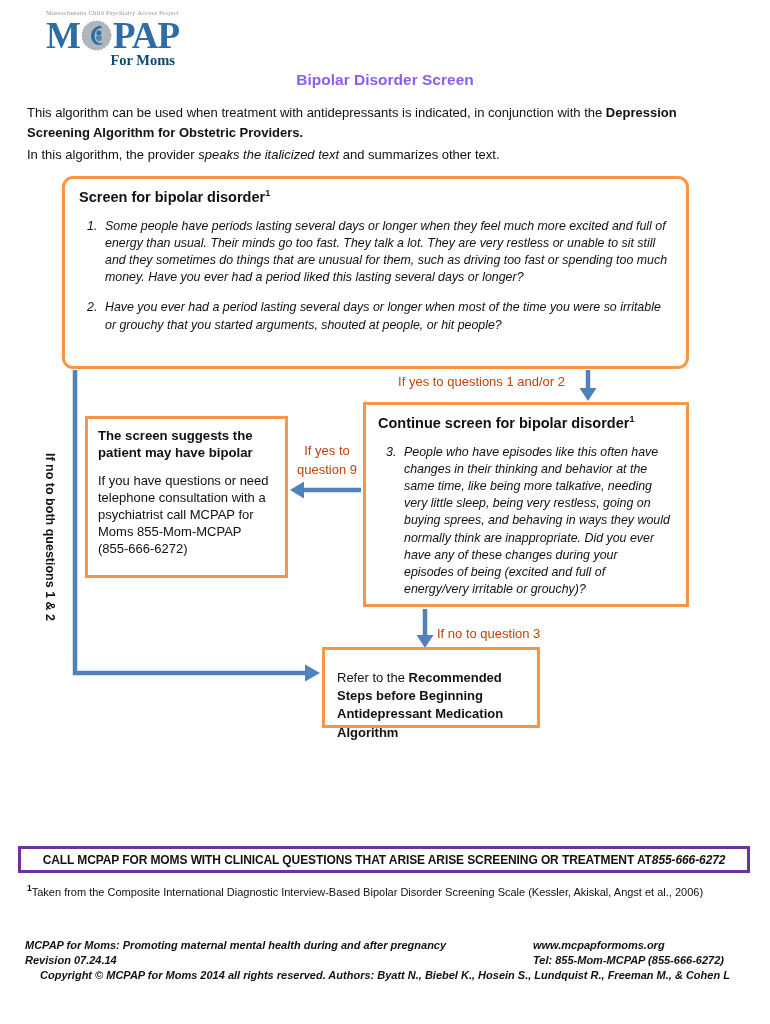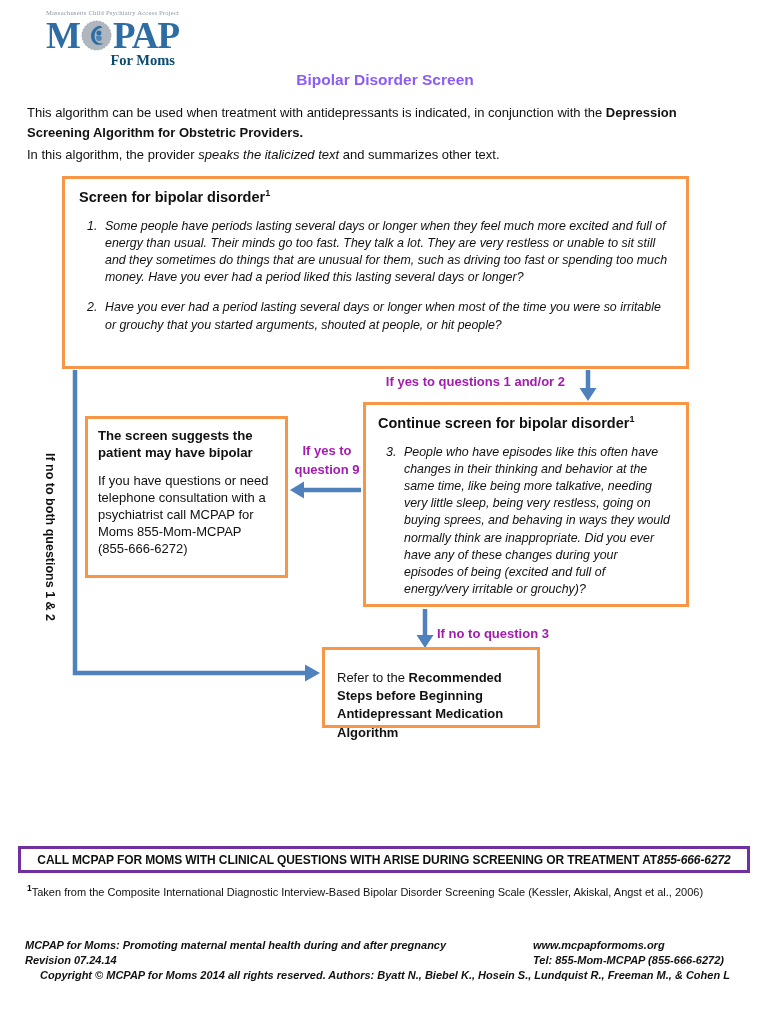--- a/index.html
+++ b/index.html
@@ -34,34 +34,34 @@
     position:absolute; left:0; top:71px; width:100%;
     text-align:center; font-size:15.5px; font-weight:bold; color:#8b5cf6;
   }
   .intro-1 { position:absolute; left:27px; top:103px; width:700px;
     font-size:13px; line-height:1.5; }
   .intro-2 { position:absolute; left:27px; top:147px; width:700px;
     font-size:13px; }
   .b { font-weight:bold; } .i { font-style:italic; } .bi { font-weight:bold; font-style:italic;text-align:right; }
   
   .fbox { position:absolute; background:#fff; border:3px solid #f79646; }
-  .box-screen   { left:62px;  top:176px; width:627px; height:193px; padding:10px 14px; }
+  .box-screen   { left:62px;  top:176px; width:627px; height:193px; padding:10px 14px;border-radius:11px; }
   .box-continue { left:363px; top:402px; width:326px; height:205px; padding:10px 12px; }
   .box-suggest  { left:85px;  top:416px; width:203px; height:162px; padding:8px 10px; }
   .box-refer    { left:322px; top:647px; width:218px; height:81px;  padding:19px 12px; }
   .box-title { font-size:14.5px; font-weight:bold; }
   sup.fn { font-size:9px; font-weight:bold; vertical-align:super; line-height:0; }
   .qrow { display:flex; margin-top:13px; font-style:italic; font-size:12.4px; line-height:1.38; }
   .qnum { flex:0 0 26px; padding-left:8px; }
   .qtext { flex:1; padding-right:4px; }
   .box-suggest .box-title { font-size:13.2px; line-height:1.3; }
   .suggest-body { font-size:13px; line-height:1.3; margin-top:12px; }
   .refer-text { font-size:13px; line-height:1.4; }
   
-  .flabel { position:absolute; font-weight:bold; font-size:13px; color:#a21caf; }
+  .flabel { position:absolute; font-weight:normal; font-size:13px; color:#c2410c; }
   .lbl-yes12 { left:350px; top:374px; width:215px; text-align:right; }
   .lbl-yes3  { left:290px; top:442px; width:74px;  text-align:center; line-height:1.45; }
   .lbl-no3   { left:437px; top:626px; width:150px; }
   .lbl-no12 {
     position:absolute; left:57px; top:453px; width:200px;
     font-weight:bold; font-size:12.5px; white-space:nowrap;
     transform:rotate(90deg); transform-origin:0 0;
   }
   
   .arrows { position:absolute; left:0; top:0; width:770px; height:1024px; pointer-events:none; }
@@ -155,21 +155,21 @@
 
 <div class="flabel lbl-no3">If no to question 3</div>
 
 <div class="lbl-no12">If no to both questions 1 &amp; 2</div>
 
 <div class="fbox box-refer">
   <div class="refer-text"><span>Refer to the </span><span class="b">Recommended Steps before Beginning Antidepressant Medication Algorithm</span></div>
 </div>
 
 <div class="banner">
-    <span>CALL MCPAP FOR MOMS WITH CLINICAL QUESTIONS WITH ARISE DURING SCREENING OR TREATMENT AT </span>
+    <span>CALL MCPAP FOR MOMS WITH CLINICAL QUESTIONS THAT ARISE ARISE SCREENING OR TREATMENT AT </span>
     <span class="bi">855-666-6272</span>
   </div>
 
 <div class="footnote"><sup>1</sup><span>Taken from the Composite International Diagnostic Interview-Based Bipolar Disorder Screening Scale (Kessler, Akiskal, Angst et al., 2006)</span></div>
 
 <div class="footer">
   <div class="footer-row">
     <span class="footer-left">MCPAP for Moms: Promoting maternal mental health during and after pregnancy</span>
     <span class="footer-right">www.mcpapformoms.org</span>
   </div>

